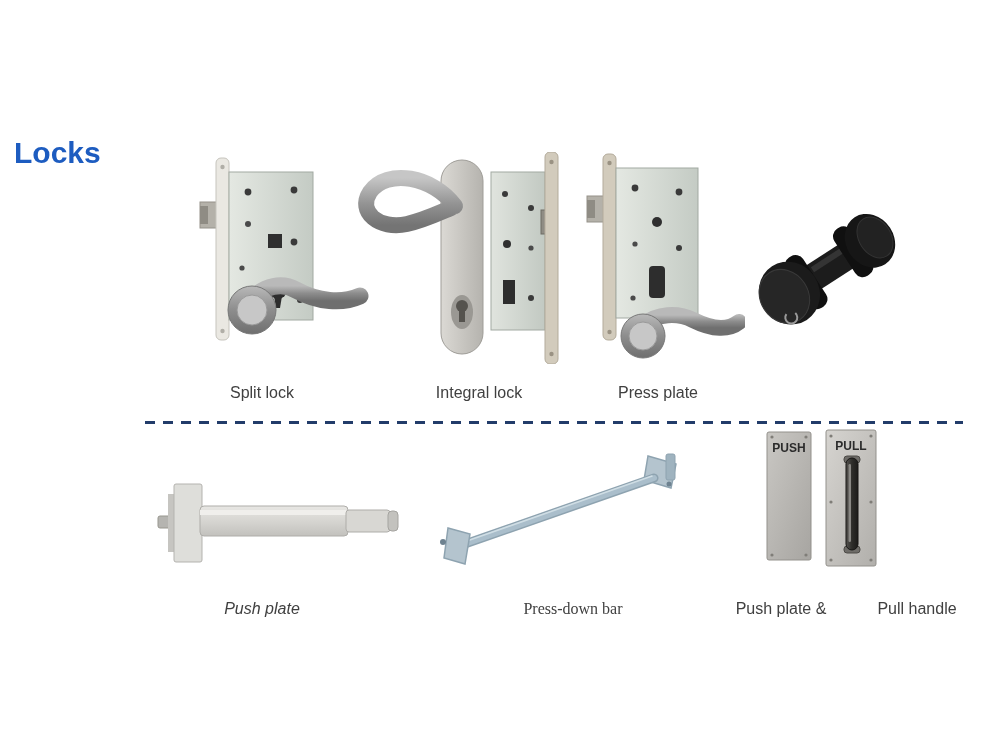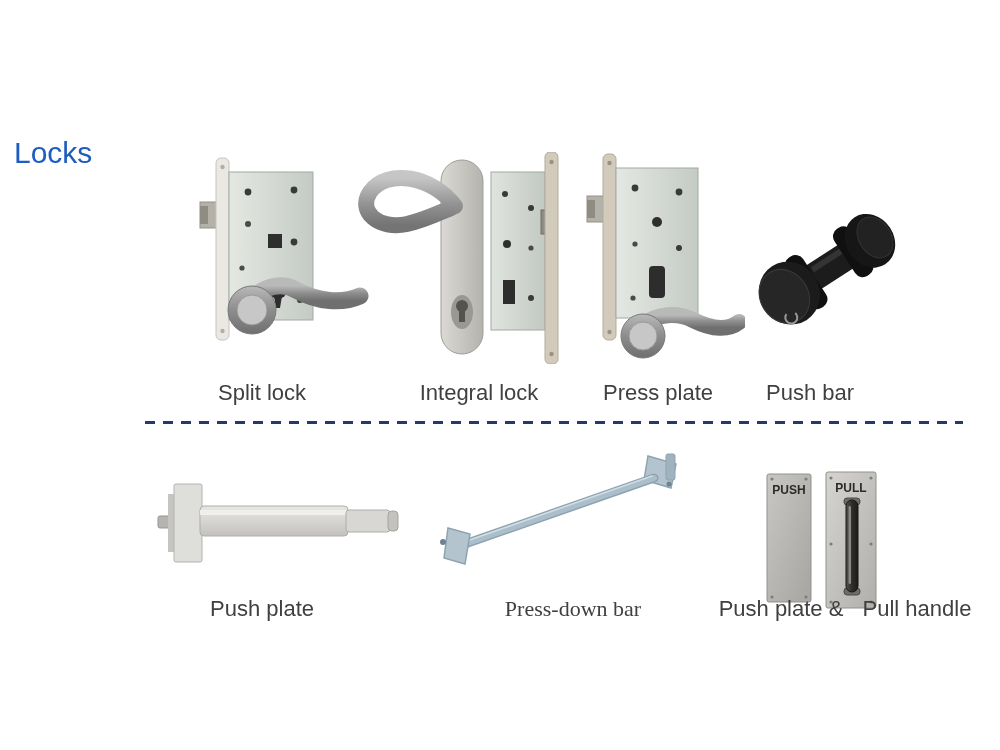--- a/index.html
+++ b/index.html
@@ -7,26 +7,26 @@
     --label:#404040;
     --divider:#223c6a;
   }
   html,body{margin:0;padding:0;background:#ffffff;}
   .canvas{
     position:relative;width:1000px;height:750px;background:#ffffff;overflow:hidden;
     font-family:"Liberation Sans", sans-serif;
   }
   .slide-title{
     position:absolute;left:14px;top:136px;
-    font-size:30px;font-weight:normal;color:var(--title);letter-spacing:0;
+    font-size:30px;font-weight:bold;color:var(--title);letter-spacing:0;
   }
   .fig{position:absolute;}
   .caption{
     position:absolute;height:28px;line-height:28px;text-align:center;
-    font-size:22px;color:var(--label);white-space:nowrap;
+    font-size:16px;color:var(--label);white-space:nowrap;
   }
   .divider{
     position:absolute;left:145px;top:421px;width:818px;height:3px;
     background:repeating-linear-gradient(90deg, var(--divider) 0 10px, transparent 10px 18px);
   }
 </style>
 </head>
 <body>
 
 <div class="canvas">
@@ -164,21 +164,20 @@
         <rect x="100" y="52" width="20" height="56" rx="9" fill="#101010"></rect>
         <ellipse cx="130" cy="80" rx="24" ry="28" fill="#161616"></ellipse>
         <ellipse cx="136" cy="80" rx="16" ry="22" fill="#222222" stroke="#333333" stroke-width="1"></ellipse>
       </g>
     </svg>
   </div>
 
   <div class="caption" style="left:172px;top:379px;width:180px;">Split lock</div>
   <div class="caption" style="left:389px;top:379px;width:180px;">Integral lock</div>
   <div class="caption" style="left:568px;top:379px;width:180px;">Press plate</div>
-  <div class="caption" style="left:720px;top:379px;width:180px;">Push bar</div>
 
   <div class="divider"></div>
 
   <div class="fig" style="left:152px;top:472px;">
     <svg width="250" height="100" viewBox="0 0 250 100">
       <defs>
         <linearGradient id="g5bar" x1="0" y1="0" x2="0" y2="1">
           <stop offset="0" stop-color="#e8e7e4"></stop>
             <stop offset="0.5" stop-color="#d6d5d1"></stop>
             <stop offset="1" stop-color="#c2c1bd"></stop>
@@ -207,21 +206,21 @@
 
       <line x1="30" y1="103" x2="222" y2="36" stroke="#8ea3b0" stroke-width="9" stroke-linecap="round"></line>
       <line x1="30" y1="103" x2="222" y2="36" stroke="#aabecb" stroke-width="6" stroke-linecap="round"></line>
       <line x1="32" y1="100" x2="220" y2="34" stroke="#cfdde4" stroke-width="1.6" stroke-linecap="round"></line>
 
       <path d="M16 86 L38 92 L33 122 L12 116 Z" fill="#b4c4ce" stroke="#8ea3b0" stroke-width="1.5"></path>
       <circle cx="11" cy="100" r="3" fill="#6e8290"></circle>
     </svg>
   </div>
 
-  <div class="fig" style="left:757px;top:464px;">
+  <div class="fig" style="left:757px;top:422px;">
     <svg width="130" height="150" viewBox="0 0 130 150">
       <defs>
         <linearGradient id="g7p1" x1="0" y1="0" x2="1" y2="1">
           <stop offset="0" stop-color="#c9c7c3"></stop>
             <stop offset="1" stop-color="#a7a5a1"></stop>
         </linearGradient>
         <linearGradient id="g7p2" x1="0" y1="0" x2="1" y2="1">
           <stop offset="0" stop-color="#d6d4d0"></stop>
             <stop offset="1" stop-color="#b1afab"></stop>
         </linearGradient>
@@ -248,18 +247,18 @@
       <circle cx="74" cy="138" r="1.6" fill="#7f7d78"></circle>
         <circle cx="114" cy="138" r="1.6" fill="#7f7d78"></circle>
 
       <rect x="87" y="34" width="16" height="7" rx="3" fill="#6e6c68" stroke="#4c4a46" stroke-width="1"></rect>
       <rect x="87" y="124" width="16" height="7" rx="3" fill="#6e6c68" stroke="#4c4a46" stroke-width="1"></rect>
       <rect x="89" y="36" width="12" height="92" rx="6" fill="url(#g7h)" stroke="#161513" stroke-width="1"></rect>
       <rect x="91.5" y="42" width="2.5" height="78" rx="1.2" fill="#8a8884"></rect>
     </svg>
   </div>
 
-  <div class="caption" style="left:172px;top:595px;width:180px;">Push plate</div>
+  <div class="caption" style="left:172px;top:595px;width:180px;font-style:italic;">Push plate</div>
   <div class="caption" style="left:473px;top:595px;width:200px;font-family:Liberation Serif, serif;">Press-down bar</div>
   <div class="caption" style="left:691px;top:595px;width:180px;">Push plate &amp;</div>
   <div class="caption" style="left:827px;top:595px;width:180px;">Pull handle</div>
 
 </div>
 
 </body></html>

